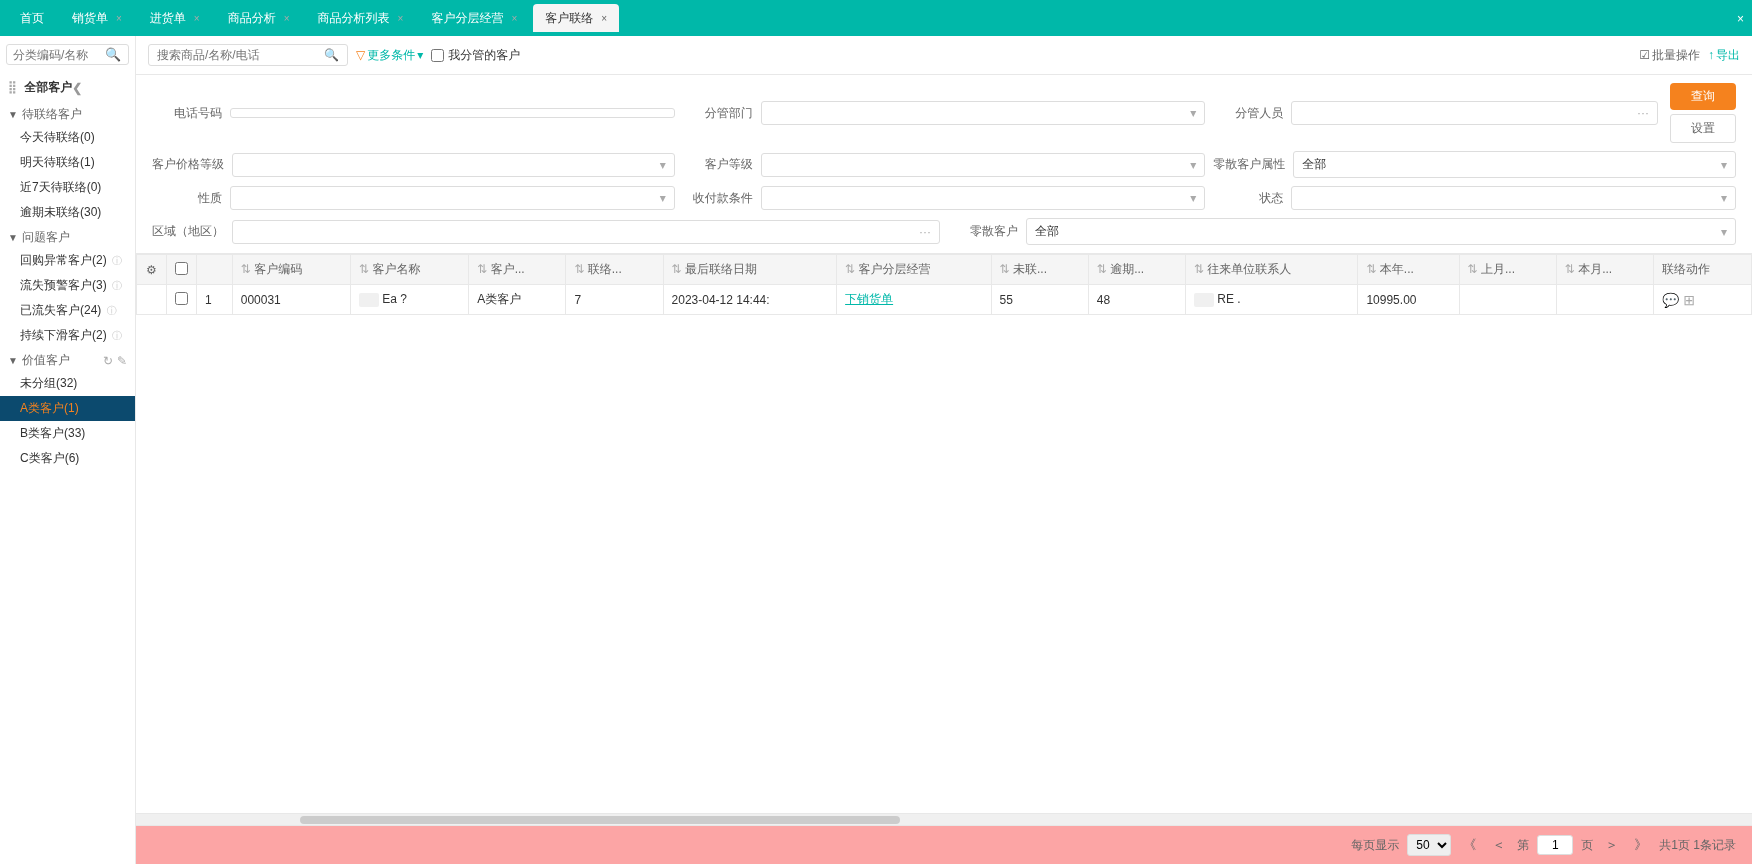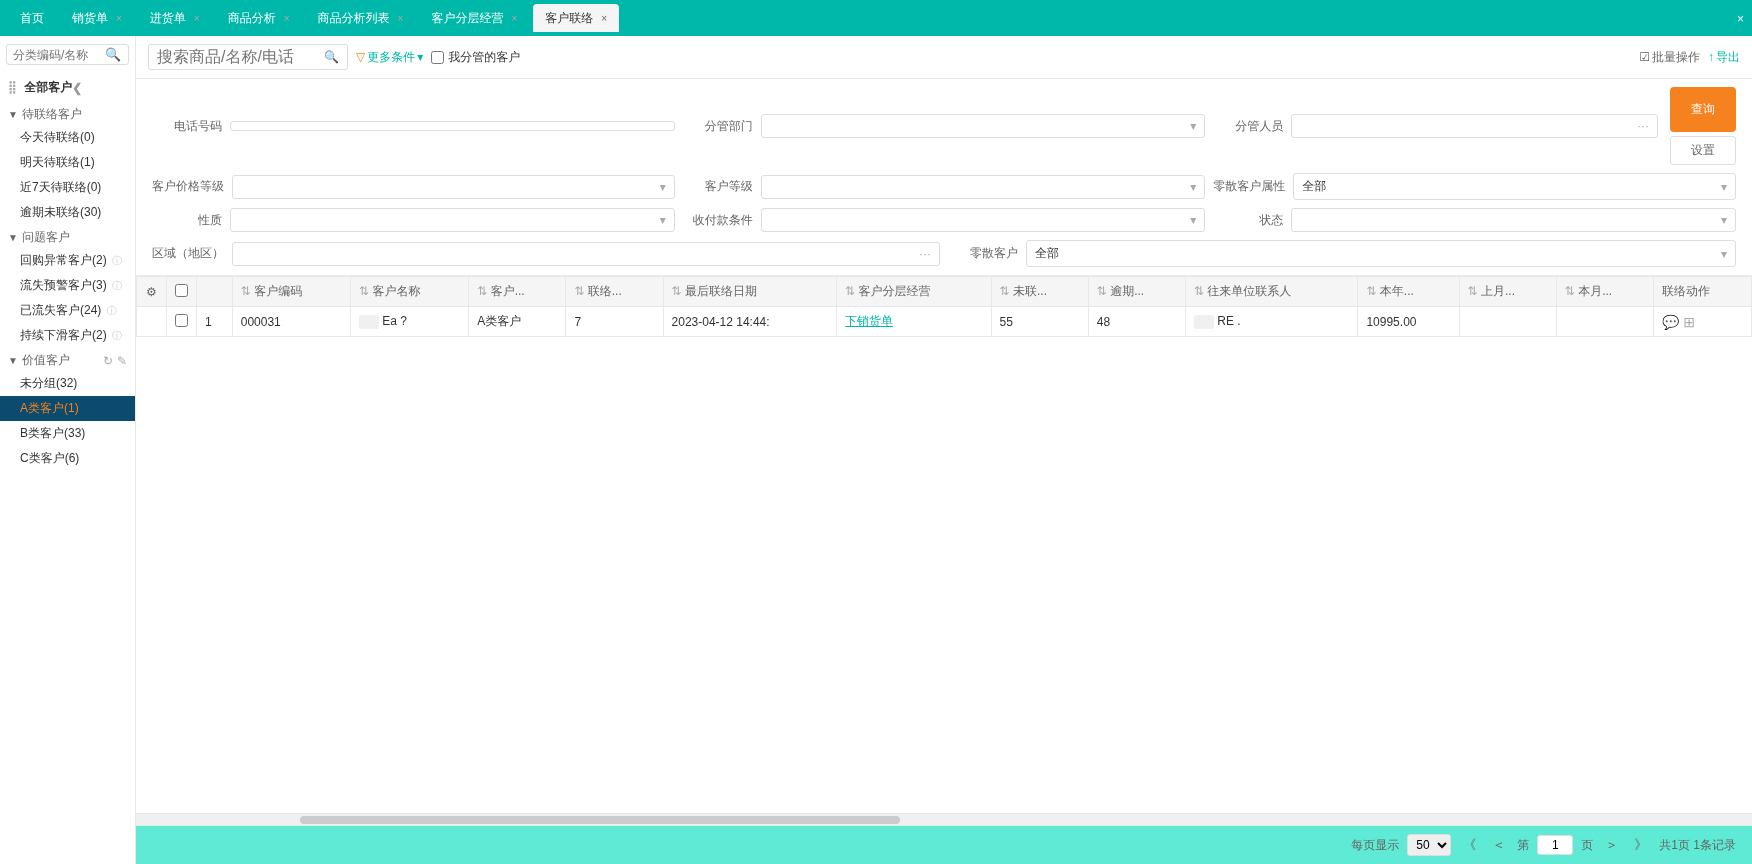--- a/index.html
+++ b/index.html
@@ -57,21 +57,21 @@
 
     
     .filter-bar {
       background: white; padding: 8px 12px; display: flex; align-items: center; gap: 8px;
       border-bottom: 1px solid #e8e8e8;
     }
     .filter-search {
       display: flex; align-items: center; border: 1px solid #ddd; border-radius: 3px;
       padding: 3px 8px; gap: 4px; width: 200px;
     }
-    .filter-search input { border: none; outline: none; font-size: 16px; color: #ef4444; width: 100%; }
+    .filter-search input { border: none; outline: none; font-size: 12px; color: #ef4444; width: 100%; }
     .filter-search-icon { color: #00b8a9; }
     .more-filter {
       color: #00b8a9; cursor: pointer; display: flex; align-items: center; gap: 2px;
     }
     .my-customers { display: flex; align-items: center; gap: 4px; color: #333; cursor: pointer; }
     .toolbar-right { margin-left: auto; display: flex; align-items: center; gap: 8px; }
     .batch-btn { color: #666; cursor: pointer; display: flex; align-items: center; gap: 2px; }
     .export-btn { color: #00b8a9; cursor: pointer; display: flex; align-items: center; gap: 2px; }
 
     
@@ -83,21 +83,21 @@
       display: flex; align-items: center; flex: 1; gap: 8px;
     }
     .filter-label { color: #666; white-space: nowrap; min-width: 70px; text-align: right; }
     .filter-input {
       flex: 1; border: 1px solid #ddd; border-radius: 3px; padding: 4px 8px; outline: none;
       font-size: 12px; color: #333; display: flex; align-items: center; justify-content: space-between;
       cursor: pointer; background: white;
     }
     .btn-query {
       background: #f5821e; color: white; border: none; border-radius: 4px;
-      padding: 14px 20px; cursor: pointer; font-size: 12px;
+      padding: 5px 20px; cursor: pointer; font-size: 12px;
     }
     .btn-setting {
       background: white; color: #666; border: 1px solid #ddd; border-radius: 3px;
       padding: 5px 20px; cursor: pointer; font-size: 12px;
     }
 
     
     .table-container { flex: 1; overflow: auto; background: white; margin: 0; }
     table { width: 100%; border-collapse: collapse; }
     thead tr { background: #f5f5f5; }
@@ -119,21 +119,21 @@
       height: 12px; background: #f0f0f0; border-top: 1px solid #e8e8e8;
       display: flex; align-items: center; padding: 0 4px;
     }
     .h-scroll-thumb {
       height: 8px; background: #ccc; border-radius: 4px; width: 600px; margin-left: 160px;
     }
 
     
     .pagination {
       display: flex; align-items: center; justify-content: flex-end; padding: 8px 16px;
-      background: #5eead4; border-top: 1px solid #e8e8e8; gap: 8px; color: #666;
+      background: #fca5a5; border-top: 1px solid #e8e8e8; gap: 8px; color: #666;
     }
     .page-size-select {
       border: 1px solid #ddd; border-radius: 3px; padding: 2px 4px; font-size: 12px;
     }
     .page-btn { cursor: pointer; color: #666; font-size: 13px; padding: 2px 4px; }
     .page-input {
       border: 1px solid #ddd; border-radius: 3px; width: 36px; text-align: center;
       padding: 2px; font-size: 12px;
     }
     .color-box {

